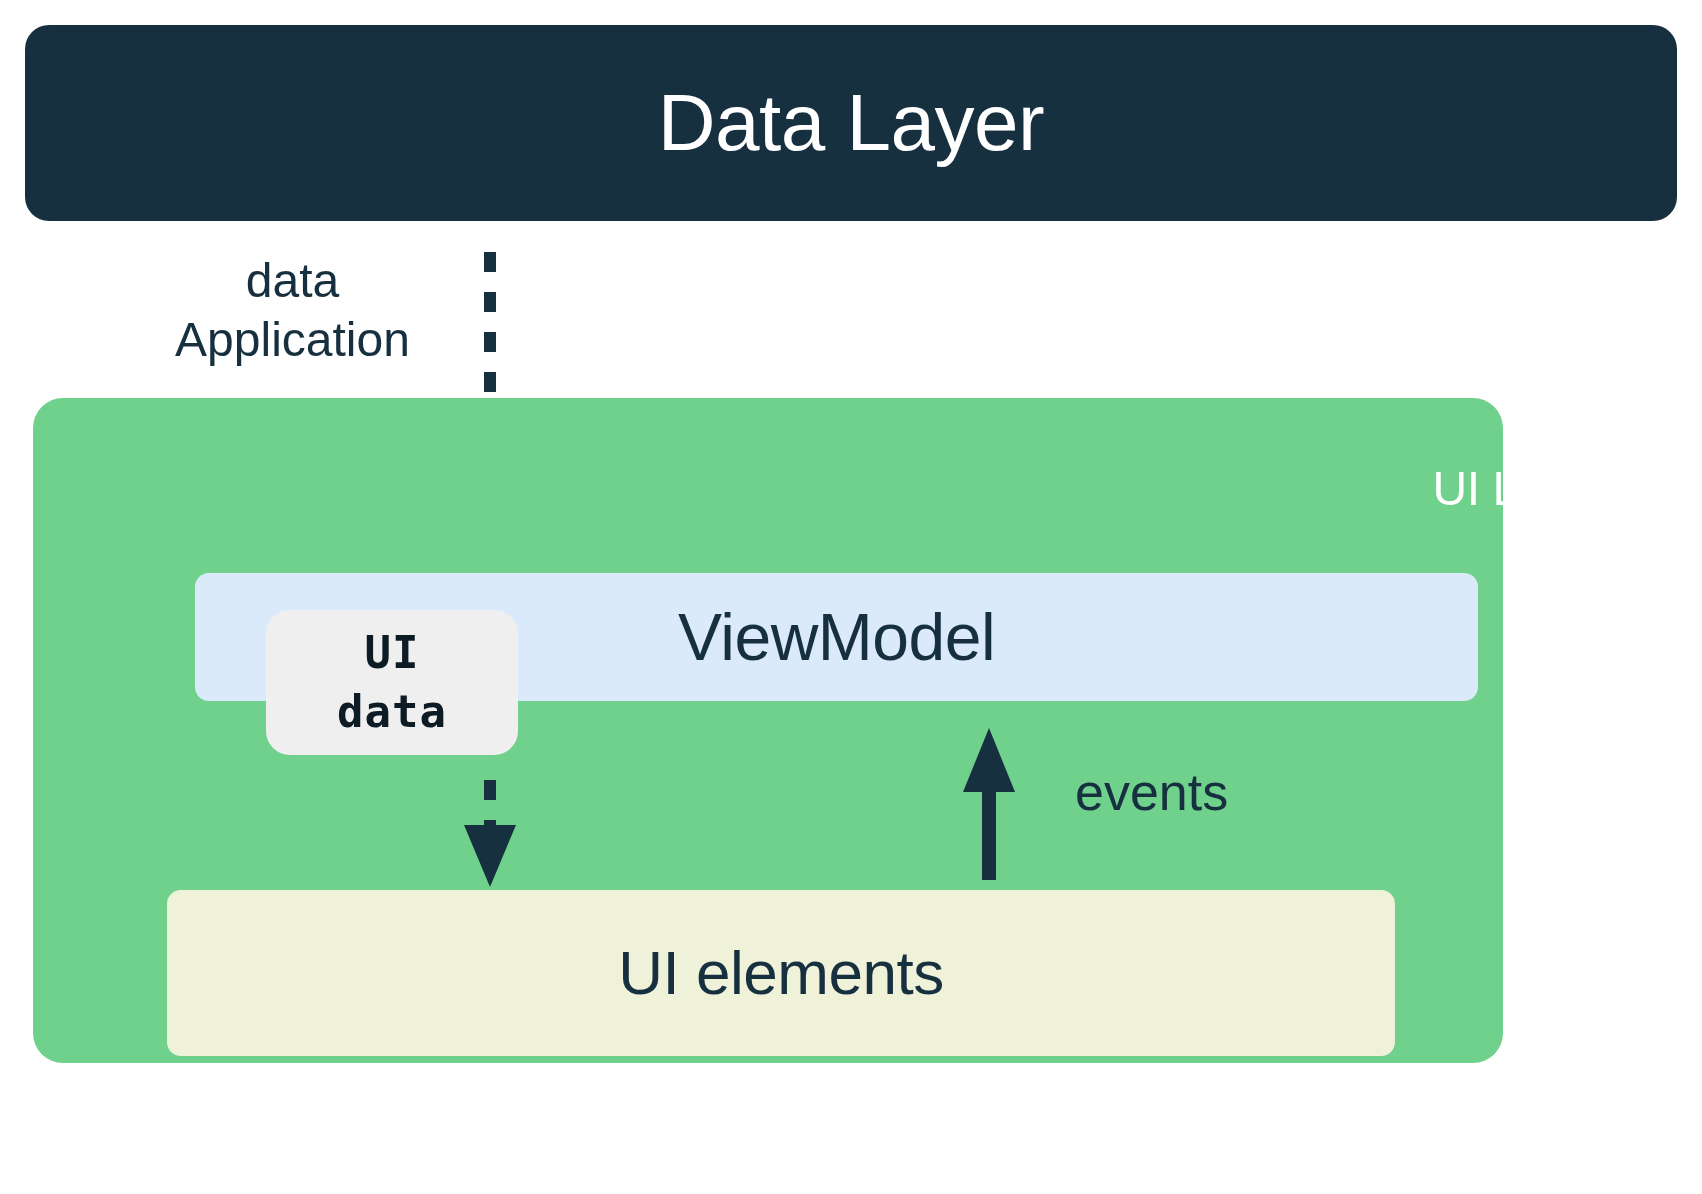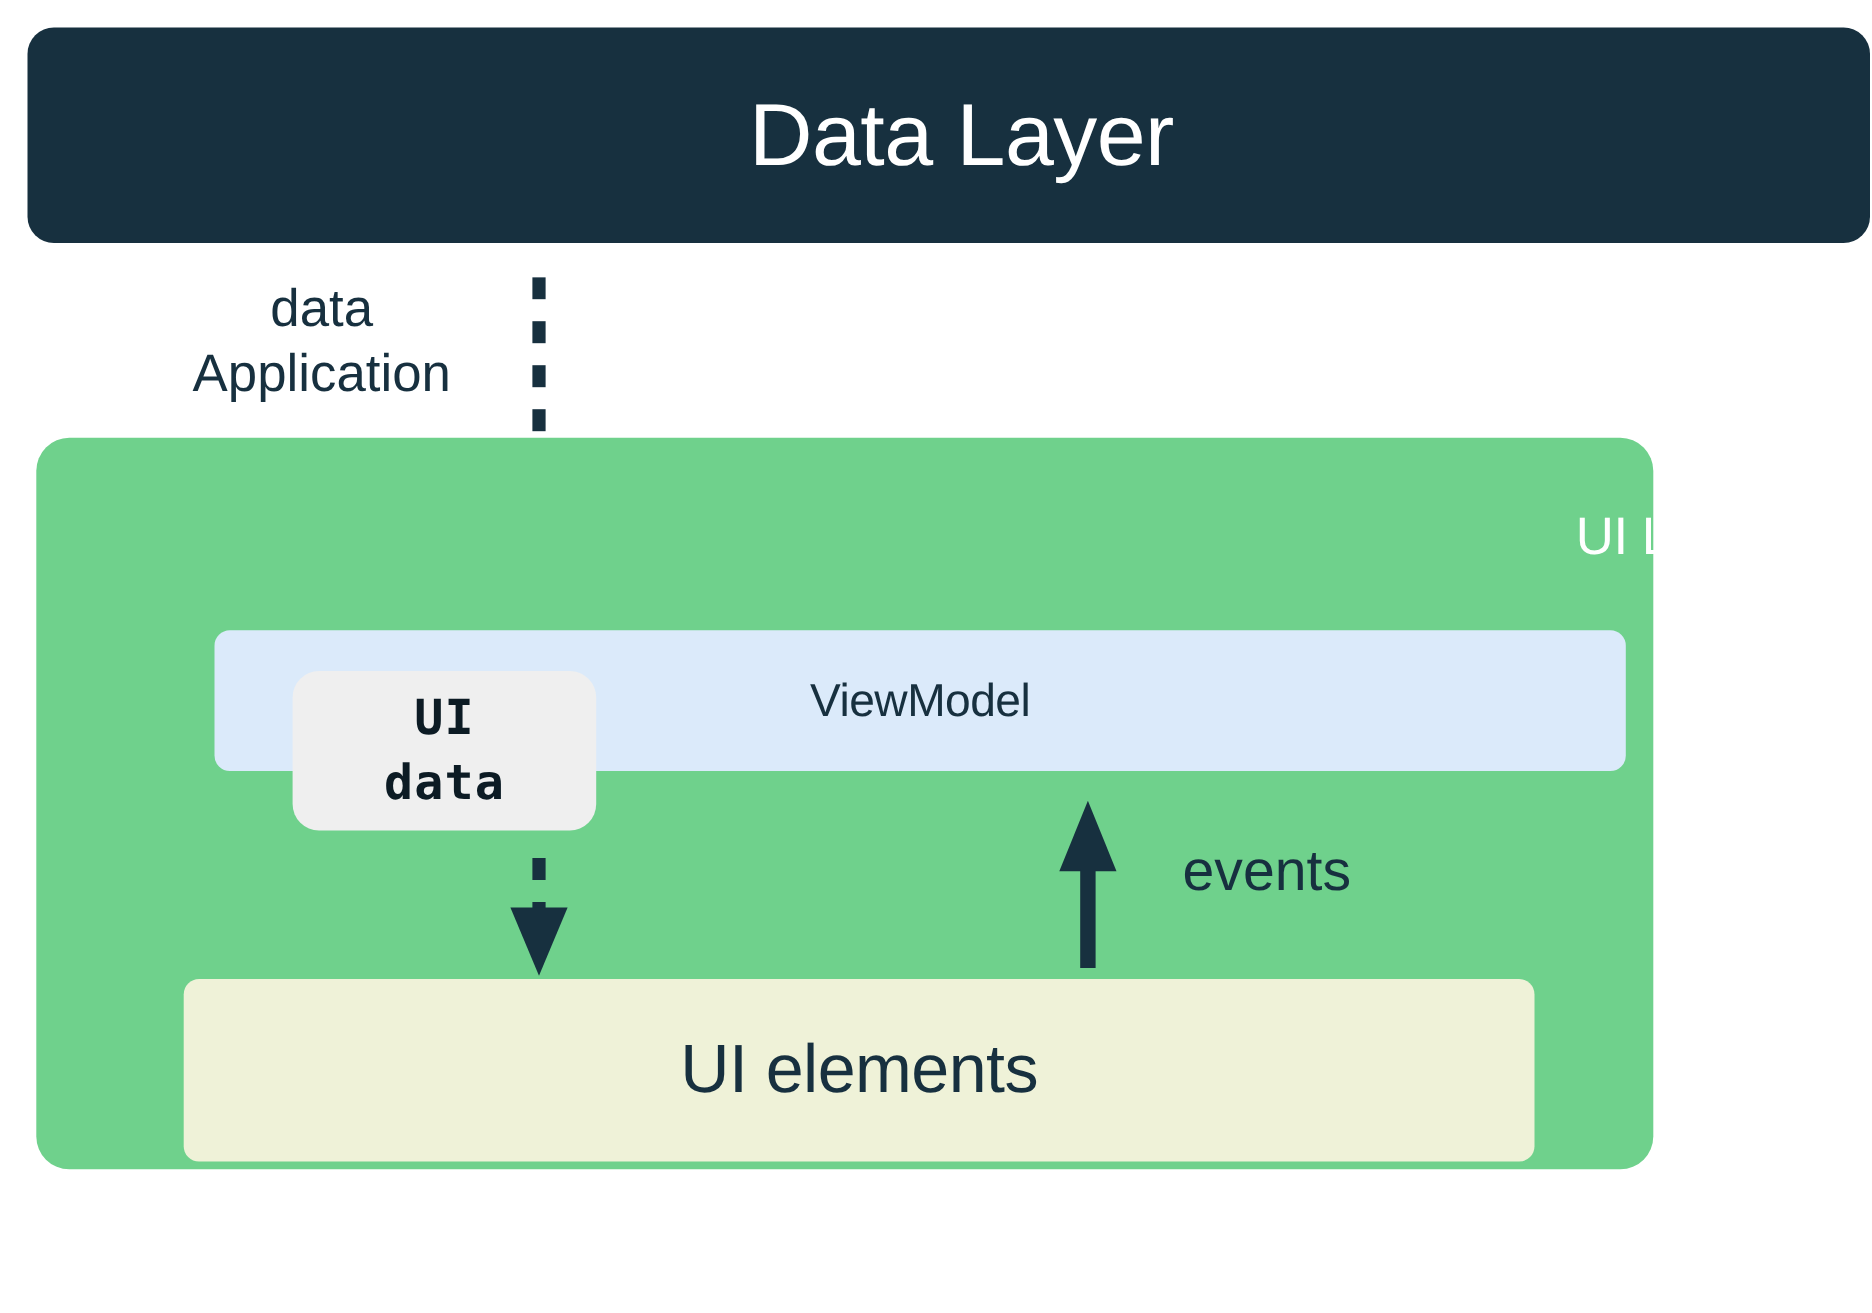--- a/index.html
+++ b/index.html
@@ -23,21 +23,20 @@
     position: absolute;
     left: 25px;
     top: 25px;
     width: 1652px;
     height: 196px;
     background: #17303F;
     border-radius: 24px;
     display: flex;
     align-items: center;
     justify-content: center;
-    padding-left: 23px;
   }
   .data-layer-title {
     color: #ffffff;
     font-size: 80px;
     font-weight: 400;
     letter-spacing: -0.5px;
     line-height: 1;
   }
 
   
@@ -82,32 +81,32 @@
     width: 1283px;
     height: 128px;
     background: #DBEAFA;
     border-radius: 14px;
     display: flex;
     align-items: center;
     justify-content: center;
   }
   .viewmodel-label {
     color: #17303F;
-    font-size: 42px;
+    font-size: 66px;
     font-weight: 400;
     line-height: 1;
     letter-spacing: -0.5px;
   }
 
   
   .ui-state-chip {
     position: absolute;
     left: 266px;
     top: 610px;
-    width: 276px;
+    width: 252px;
     height: 145px;
     background: #EFEFEF;
     border-radius: 24px;
     display: flex;
     flex-direction: column;
     align-items: center;
     justify-content: center;
     z-index: 5;
   }
   .ui-state-line {

